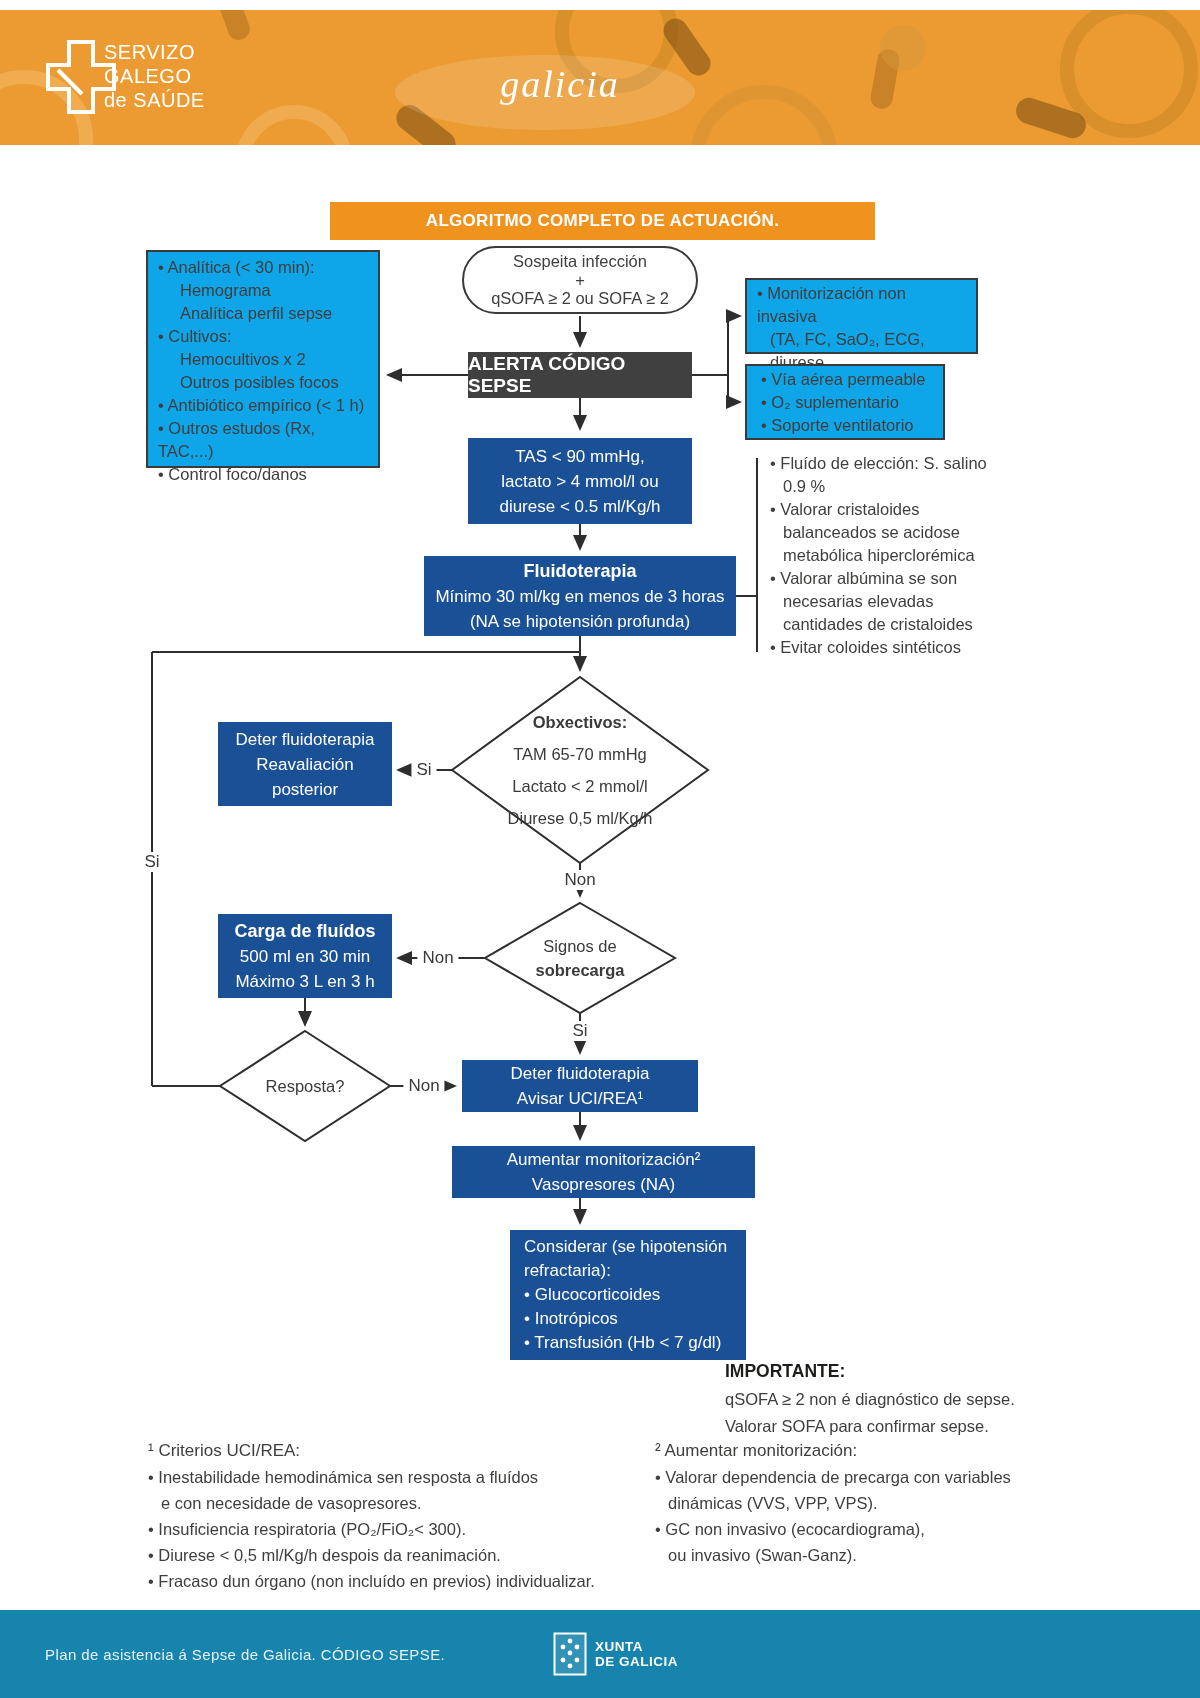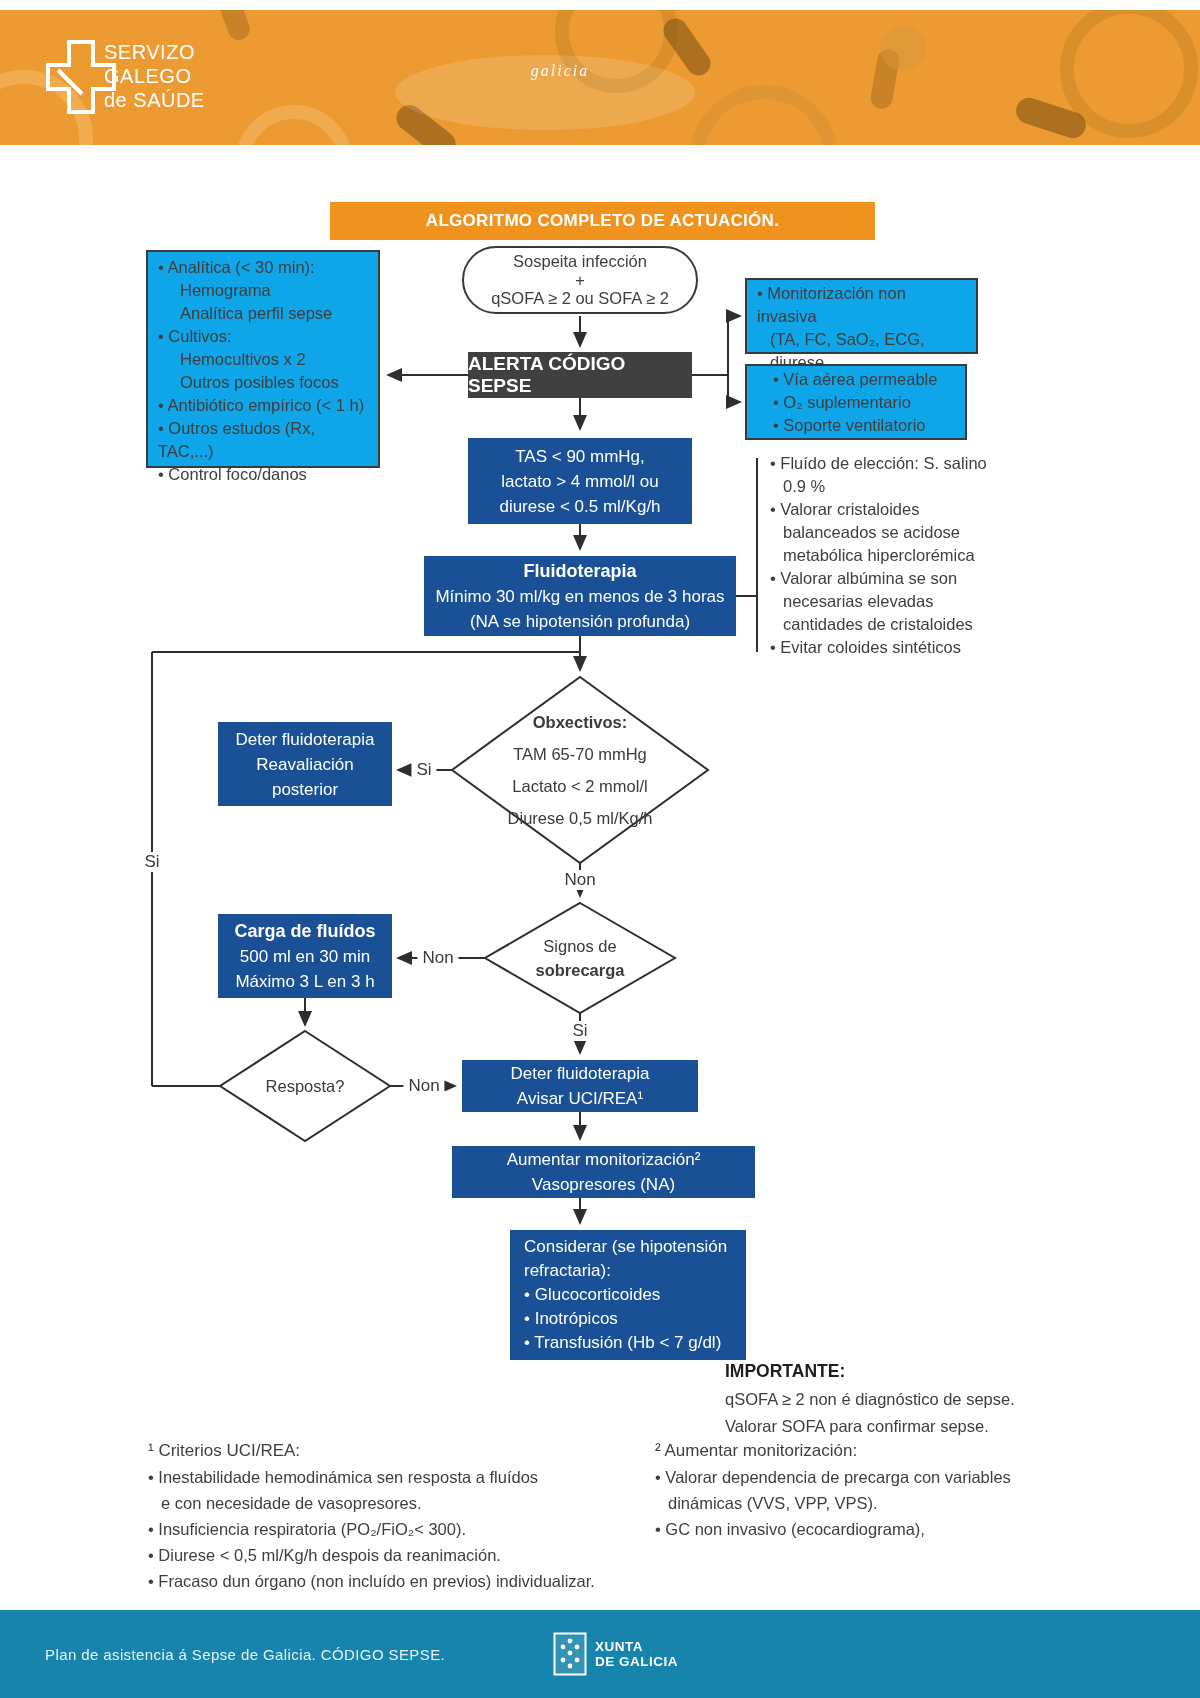--- a/index.html
+++ b/index.html
@@ -8,21 +8,21 @@
   .abs{position:absolute;}
   
   .header{position:absolute;left:0;top:10px;width:1200px;height:135px;background:#EC9B33;overflow:hidden;}
   .blob{position:absolute;border-radius:50%;}
   .ring{border:14px solid rgba(196,128,30,0.45);background:transparent;}
   .pill{position:absolute;background:rgba(122,76,16,0.55);border-radius:20px;}
   .pill2{position:absolute;background:rgba(160,100,25,0.45);border-radius:20px;}
   .lightblob{position:absolute;background:rgba(255,255,255,0.14);border-radius:50%;}
   .orgtext{position:absolute;left:104px;top:30px;color:#fff;font-size:20px;line-height:24px;letter-spacing:0.5px;}
   .brand{position:absolute;left:440px;top:52px;width:240px;text-align:center;color:#fff;
-         font-family:"Liberation Serif",serif;font-style:italic;font-size:16px;letter-spacing:2px;}
+         font-family:"Liberation Serif",serif;font-style:italic;font-size:38px;letter-spacing:2px;}
   
   .titlebar{position:absolute;left:330px;top:202px;width:545px;height:38px;background:#F0921E;color:#fff;
             display:flex;align-items:center;justify-content:center;font-weight:bold;font-size:17px;letter-spacing:0.3px;z-index:2;}
   
   .node{z-index:2;box-sizing:border-box;}
   .wbox{border:2px solid #3a3a3a;background:#0ea5e9;}
   .bbox{background:#1A5096;color:#fff;display:flex;flex-direction:column;justify-content:center;
         align-items:center;text-align:right;}
   .rbox{background:#404040;color:#fff;display:flex;align-items:center;justify-content:center;
         font-weight:bold;font-size:19px;}
@@ -141,21 +141,21 @@
   </div>
 
   <div class="abs node rbox" style="left:468px;top:352px;width:224px;height:46px;">ALERTA CÓDIGO SEPSE</div>
 
   <div class="abs node wbox txt" style="left:745px;top:278px;width:233px;height:76px;padding:2px 10px;">
     <p>• Monitorización non invasiva</p>
     <p class="ind2">(TA, FC, SaO₂, ECG, diurese,</p>
     <p class="ind2">Glasgow)</p>
   </div>
 
-  <div class="abs node wbox txt" style="left:745px;top:364px;width:222px;height:76px;padding:2px 26px;">
+  <div class="abs node wbox txt" style="left:745px;top:364px;width:200px;height:76px;padding:2px 14px;">
     <p>• Vía aérea permeable</p>
     <p>• O₂ suplementario</p>
     <p>• Soporte ventilatorio</p>
   </div>
 
   <div class="abs node bbox" style="left:468px;top:438px;width:224px;height:86px;">
     <p>TAS &lt; 90 mmHg,</p>
     <p>lactato &gt; 4 mmol/l ou</p>
     <p>diurese &lt; 0.5 ml/Kg/h</p>
   </div>
@@ -244,20 +244,21 @@
     <p>• Insuficiencia respiratoria (PO₂/FiO₂&lt; 300).</p>
     <p>• Diurese &lt; 0,5 ml/Kg/h despois da reanimación.</p>
     <p>• Fracaso dun órgano (non incluído en previos) individualizar.</p>
   </div>
 
   <div class="abs fnote" style="left:655px;top:1438px;width:420px;">
     <p class="ft">² Aumentar monitorización:</p>
     <p>• Valorar dependencia de precarga con variables</p>
     <p class="ind2">dinámicas (VVS, VPP, VPS).</p>
     <p>• GC non invasivo (ecocardiograma),</p>
+    <p class="ind2">ou invasivo (Swan-Ganz).</p>
   </div>
 
   <div class="footer">
     <div class="ftext">Plan de asistencia á Sepse de Galicia. CÓDIGO SEPSE.</div>
     <div class="xunta">
       <svg width="34" height="44" viewBox="0 0 34 44">
         <rect x="1.5" y="1.5" width="31" height="41" fill="rgba(255,255,255,0.12)" stroke="#ffffff" stroke-width="2"></rect>
         <circle cx="17" cy="9" r="2.4" fill="#ffffff"></circle>
         <circle cx="10" cy="15" r="2.4" fill="#ffffff"></circle>
         <circle cx="24" cy="15" r="2.4" fill="#ffffff"></circle>

